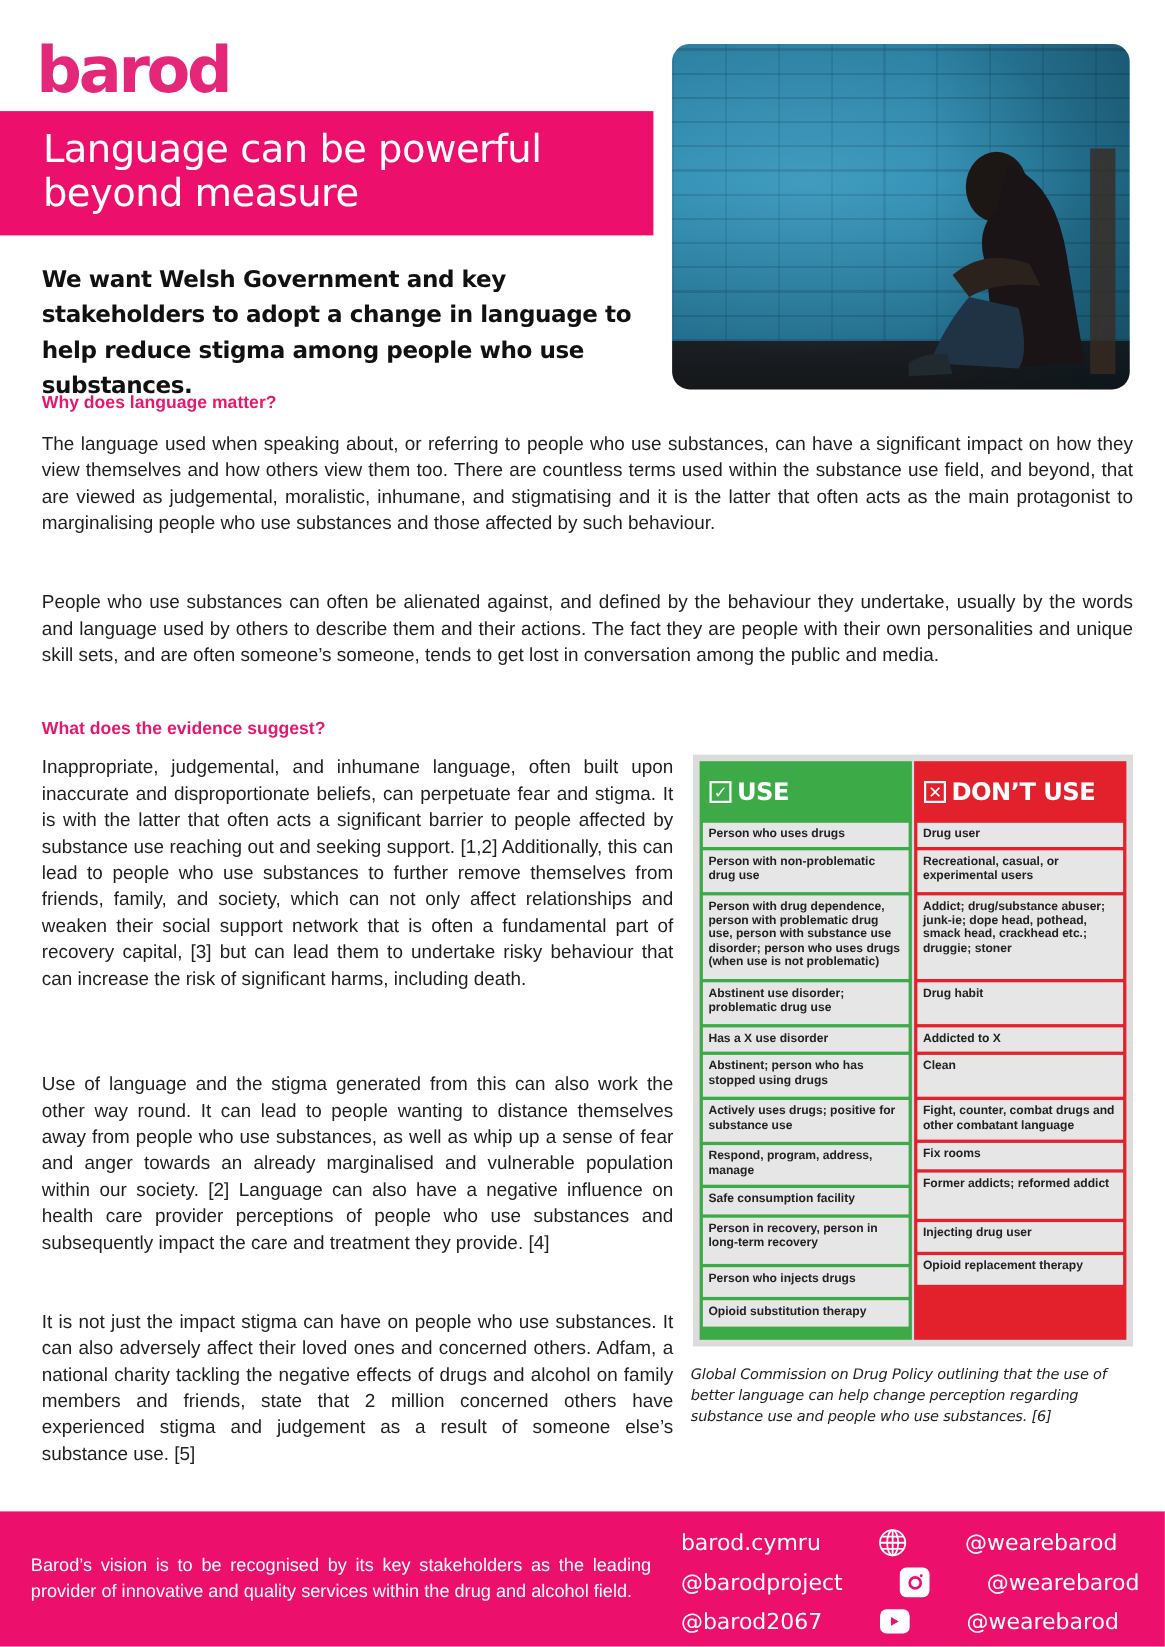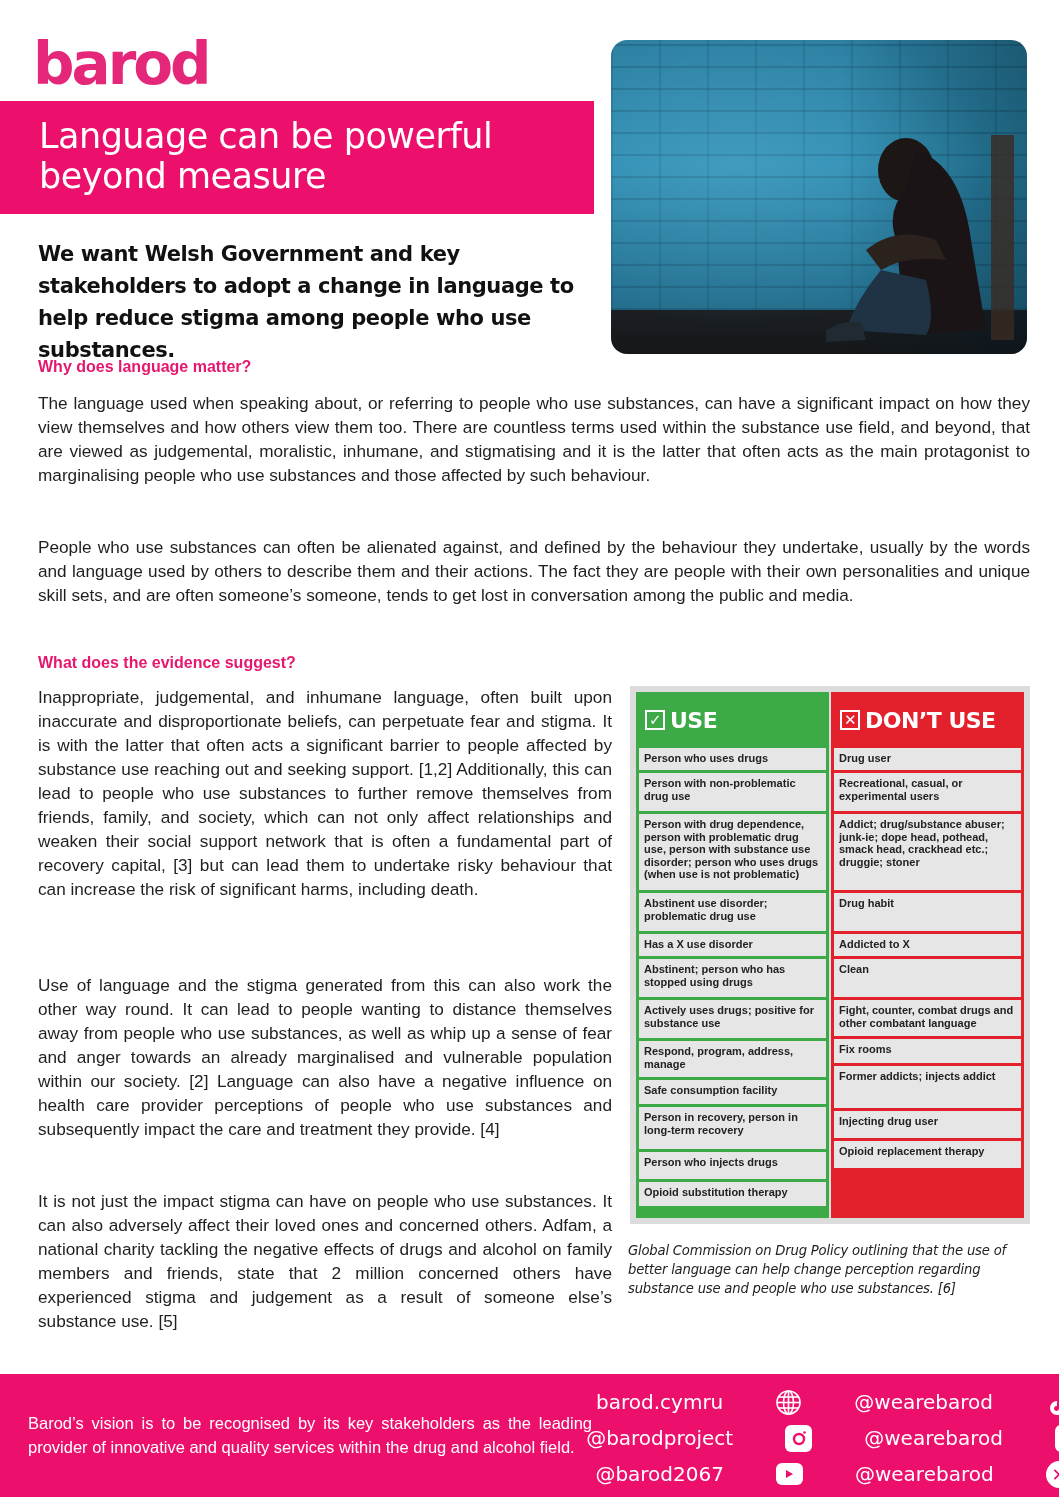--- a/index.html
+++ b/index.html
@@ -33,21 +33,21 @@
   .col.dont { left: 201px; background: #e3212d; }
   .col-head { height: 50px; display: flex; align-items: center; padding-left: 6px; color: #fff; font-weight: bold; font-size: 22px; font-family: "DejaVu Sans", sans-serif; letter-spacing: -0.5px; }
   .col-head .box { display: inline-block; width: 20px; height: 20px; border: 2px solid #fff; margin-right: 5px; position: relative; font-size: 15px; line-height: 16px; text-align: center; font-weight: normal; }
   .cell { background: #e6e6e6; margin-top: 3px; font-size: 11px; line-height: 12.5px; color: #222; padding: 4px 5px; font-family: "Liberation Sans", sans-serif; font-weight: bold; }
 
   .caption { position: absolute; left: 628px; top: 1241px; width: 405px; font-size: 13.2px; line-height: 19px; font-style: italic; color: #222; font-family: "DejaVu Sans", sans-serif; letter-spacing: -0.2px; }
 
   .footer { position: absolute; left: 0; top: 1374px; width: 1059px; height: 123px; background: #ec0f6c; }
   .footer .vision { position: absolute; left: 28px; top: 37px; width: 564px; font-size: 16.5px; line-height: 24px; color: #fff; text-align: justify; font-family: "Liberation Sans", sans-serif; }
   .social { position: absolute; top: 10px; right: 10px; width: 430px; }
-  .srow { display: flex; justify-content: center; align-items: center; height: 36px; gap: 40px; }
+  .srow { display: flex; justify-content: flex-start; align-items: center; height: 36px; gap: 40px; }
   .stext { color: #fff; font-size: 20px; font-family: "DejaVu Sans", sans-serif; white-space: nowrap; }
   .sicon { width: 27px; height: 27px; margin: 0 12px 0 12px; display: flex; align-items: center; justify-content: center; }
   .sicon.last { margin-right: 0; }
   .sq { width: 27px; height: 27px; border-radius: 6px; background: #fff; color: #ec0f6c; font-weight: bold; display: flex; align-items: center; justify-content: center; font-size: 18px; font-family: "DejaVu Sans", sans-serif; }
   .circ { width: 27px; height: 27px; border-radius: 50%; background: #fff; color: #ec0f6c; display: flex; align-items: center; justify-content: center; font-size: 18px; font-family: "DejaVu Sans", sans-serif; }
 </style>
 </head>
 <body>
 
 <div class="logo">barod</div>
@@ -108,21 +108,21 @@
     </div>
     <div id="dont-cells">
         <div class="cell" style="height: 22px;">Drug user</div>
         <div class="cell" style="height: 38px;">Recreational, casual, or experimental users</div>
         <div class="cell" style="height: 76px;">Addict; drug/substance abuser; junk-ie; dope head, pothead, smack head, crackhead etc.; druggie; stoner</div>
         <div class="cell" style="height: 38px;">Drug habit</div>
         <div class="cell" style="height: 22px;">Addicted to X</div>
         <div class="cell" style="height: 38px;">Clean</div>
         <div class="cell" style="height: 36px;">Fight, counter, combat drugs and other combatant language</div>
         <div class="cell" style="height: 24px;">Fix rooms</div>
-        <div class="cell" style="height: 42px;">Former addicts; injects addict</div>
+        <div class="cell" style="height: 42px;">Former addicts; reformed addict</div>
         <div class="cell" style="height: 27px;">Injecting drug user</div>
         <div class="cell" style="height: 27px;">Opioid replacement therapy</div>
       </div>
   </div>
 </div>
 
 <p class="caption">Global Commission on Drug Policy outlining that the use of better language can help change perception regarding substance use and people who use substances. [6]</p>
 
 <div class="footer">
   <p class="vision">Barod’s vision is to be recognised by its key stakeholders as the leading provider of innovative and quality services within the drug and alcohol field.</p>

